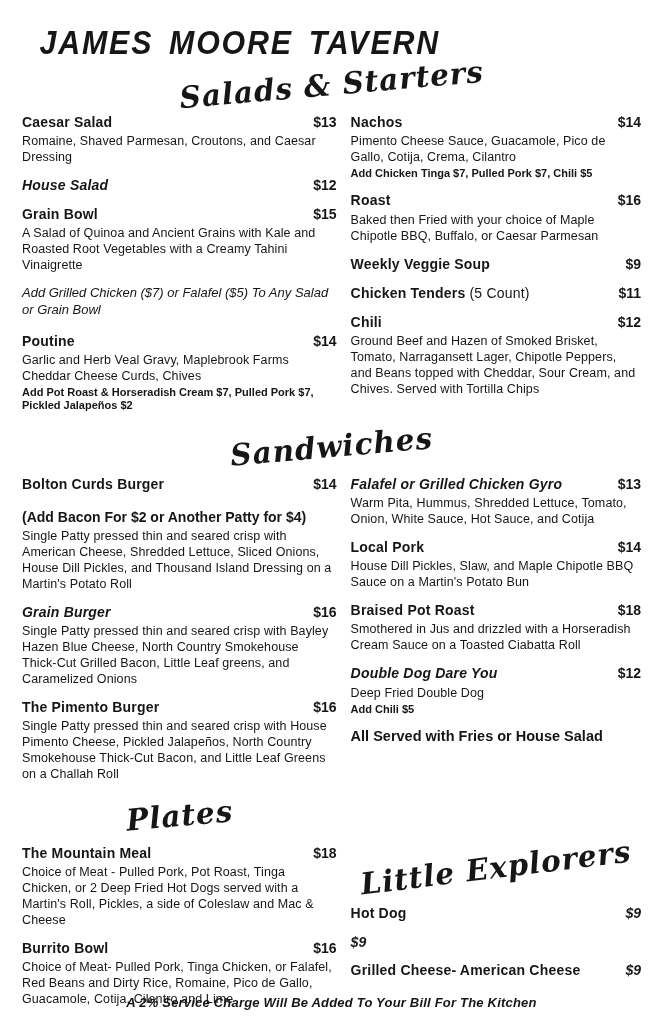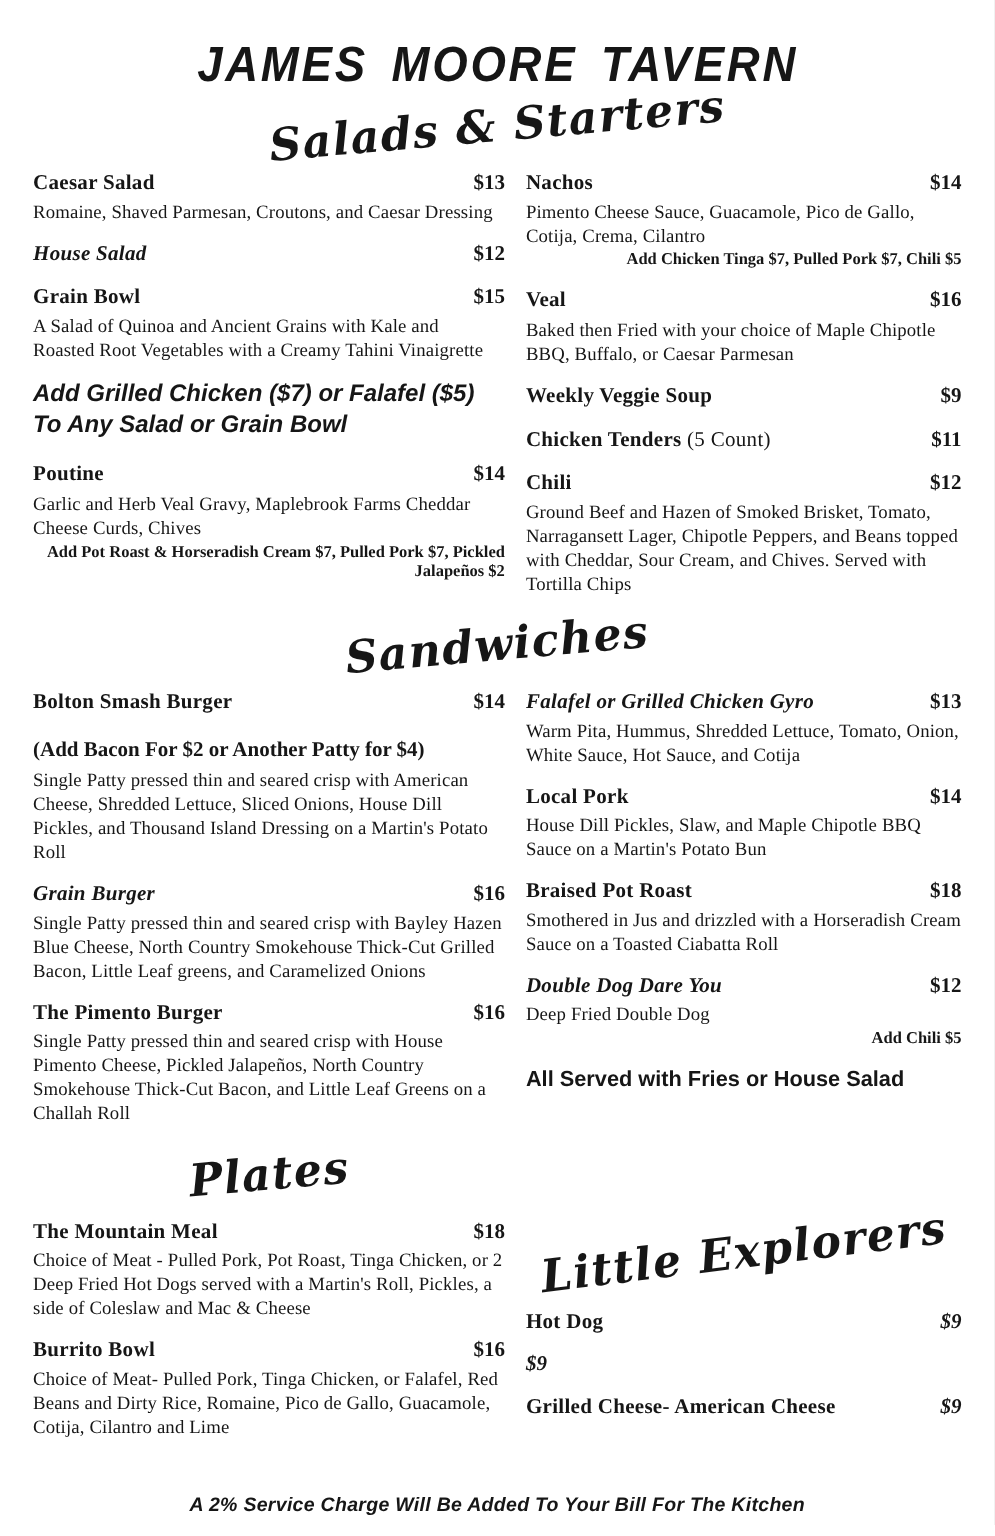--- a/index.html
+++ b/index.html
@@ -10,21 +10,20 @@
     margin: 0 auto;
     background: #ffffff;
     color: #161616;
     font-family: "Liberation Sans", sans-serif;
     box-sizing: border-box;
     padding: 22px 22px 0 22px;
     overflow: hidden;
   }
   
   .menu-title {
-    text-align: center;
     margin: 4px 0 6px 0;
     line-height: 1.05;
   }
   .menu-title span {
     display: inline-block;
     font-size: 33px;
     font-weight: 800;
     font-style: italic;
     letter-spacing: 2px;
     word-spacing: 6px;
@@ -48,21 +47,21 @@
   .script-header.pushed { margin-top: 54px; margin-bottom: 20px; }
   
   .columns {
     display: grid;
     grid-template-columns: 1.04fr 0.96fr;
     column-gap: 14px;
     align-items: start;
   }
   .column { min-width: 0; }
   
-  .menu-item { margin-bottom: 12px; font-family: Liberation Serif, serif; }
+  .menu-item { margin-bottom: 12px; }
   .item-row {
     display: flex;
     justify-content: space-between;
     align-items: baseline;
     gap: 8px;
   }
   .item-name {
     font-size: 14px;
     font-weight: 700;
     letter-spacing: 0.2px;
@@ -87,25 +86,24 @@
     font-weight: 400;
     line-height: 1.28;
     margin-top: 2px;
     letter-spacing: 0.1px;
   }
   .item-add {
     font-size: 11px;
     font-weight: 700;
     line-height: 1.25;
     margin-top: 2px;
-    text-align: right;
   }
   .menu-note {
-    font-size: 16px;
-    font-weight: 700;
+    font-size: 13px;
+    font-weight: 400;
     font-style: italic;
     line-height: 1.3;
     margin: 4px 0 14px 0;
   }
   .menu-statement {
     font-size: 14.5px;
     font-weight: 700;
     margin: 10px 0 0 0;
   }
   .section { margin-bottom: 2px; }
@@ -165,21 +163,21 @@
             <div class="menu-item">
               <div class="item-row">
                 <span class="item-name"><span>Nachos</span></span>
                 <span class="item-price">$14</span>
               </div>
               <div class="item-desc">Pimento Cheese Sauce, Guacamole, Pico de Gallo, Cotija, Crema, Cilantro</div>
               <div class="item-add">Add Chicken Tinga $7, Pulled Pork $7, Chili $5</div>
             </div>
             <div class="menu-item">
               <div class="item-row">
-                <span class="item-name"><span>Veal</span></span>
+                <span class="item-name"><span>Roast</span></span>
                 <span class="item-price">$16</span>
               </div>
               <div class="item-desc">Baked then Fried with your choice of Maple Chipotle BBQ, Buffalo, or Caesar Parmesan</div>
             </div>
             <div class="menu-item">
               <div class="item-row">
                 <span class="item-name"><span>Weekly Veggie Soup</span></span>
                 <span class="item-price">$9</span>
               </div>
             </div>
@@ -198,21 +196,21 @@
             </div>
           </div>
         </div>
       </section>
       <section class="section">
         <div class="script-header"><span>Sandwiches</span></div>
         <div class="columns">
           <div class="column">
             <div class="menu-item">
               <div class="item-row">
-                <span class="item-name"><span>Bolton Smash Burger</span></span>
+                <span class="item-name"><span>Bolton Curds Burger</span></span>
                 <span class="item-price">$14</span>
               </div>
               <div class="item-subtitle">(Add Bacon For $2 or Another Patty for $4)</div>
               <div class="item-desc">Single Patty pressed thin and seared crisp with American Cheese, Shredded Lettuce, Sliced Onions, House Dill Pickles, and Thousand Island Dressing on a Martin's Potato Roll</div>
             </div>
             <div class="menu-item">
               <div class="item-row">
                 <span class="item-name italic"><span>Grain Burger</span></span>
                 <span class="item-price">$16</span>
               </div>

